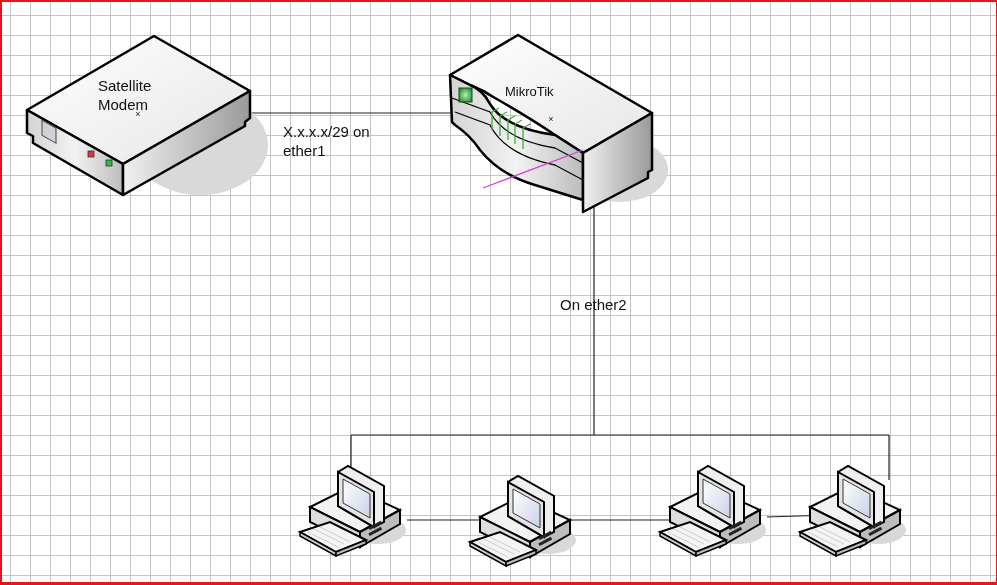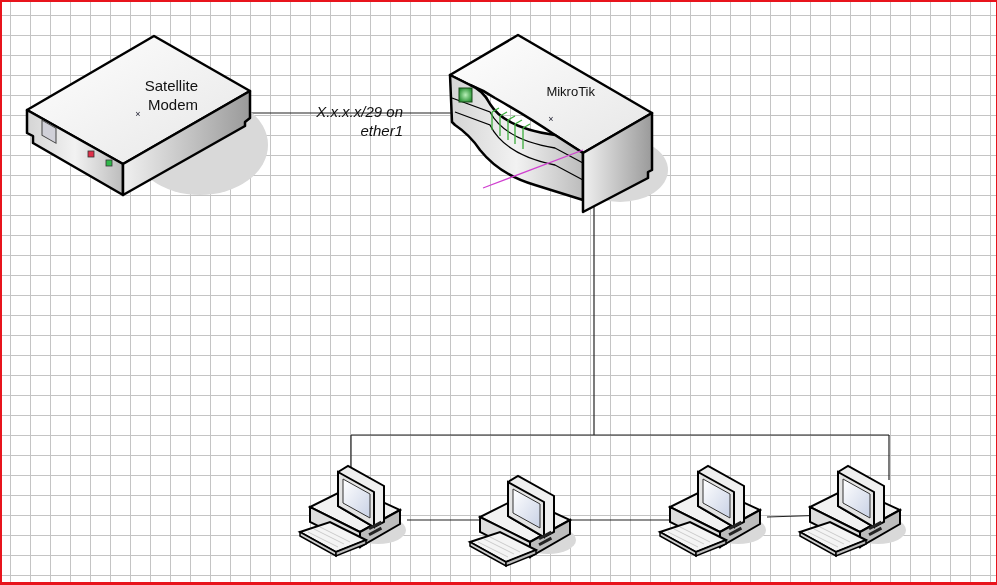--- a/index.html
+++ b/index.html
@@ -13,21 +13,21 @@
       repeating-linear-gradient(to bottom, transparent 0, transparent 13px, #c4c4c4 13px, #c4c4c4 14px, transparent 14px, transparent 20px);
   }
   .canvas::after {
     content:""; position:absolute; inset:0;
     background-image:
       repeating-linear-gradient(to bottom, transparent 0, transparent 2px, rgba(255,255,255,0.75) 2px, rgba(255,255,255,0.75) 4px),
       repeating-linear-gradient(to right, transparent 0, transparent 2px, rgba(255,255,255,0.75) 2px, rgba(255,255,255,0.75) 4px);
     pointer-events:none; mix-blend-mode:normal; opacity:0.0;
   }
   svg.diagram { position:absolute; left:0; top:0; }
-  .lbl { position:absolute; font-size:15px; color:#111; text-align:right; line-height:19px; white-space:nowrap; }
+  .lbl { position:absolute; font-size:15px; color:#111; text-align:left; line-height:19px; white-space:nowrap; }
 </style>
 </head>
 <body>
 
 <div class="canvas"></div>
 
 <svg class="diagram" width="997" height="585" viewBox="0 0 997 585">
   <defs>
     <linearGradient id="topG" x1="0" y1="0" x2="1" y2="1">
       <stop offset="0" stop-color="#ffffff"></stop>
@@ -137,19 +137,20 @@
   <use href="#pcTemplate" x="500" y="0"></use>
 </svg>
 
 <div class="lbl" style="left:98px; top:76px; width:100px; font-size:15px;">
   <div>Satellite</div>
   <div>Modem</div>
 </div>
 
 <div class="lbl" style="left:505px; top:82px; width:90px; font-size:13px;">MikroTik</div>
 
-<div class="lbl" style="left:283px; top:102px; width:120px;font-style:italic;">
+<div class="lbl" style="left:283px; top:122px; width:120px;">
   <div>X.x.x.x/29 on</div>
   <div>ether1</div>
 </div>
 
 <div class="lbl" style="left:560px; top:295px; width:140px;">
+  <div>On ether2</div>
 </div>
 
 </body></html>

